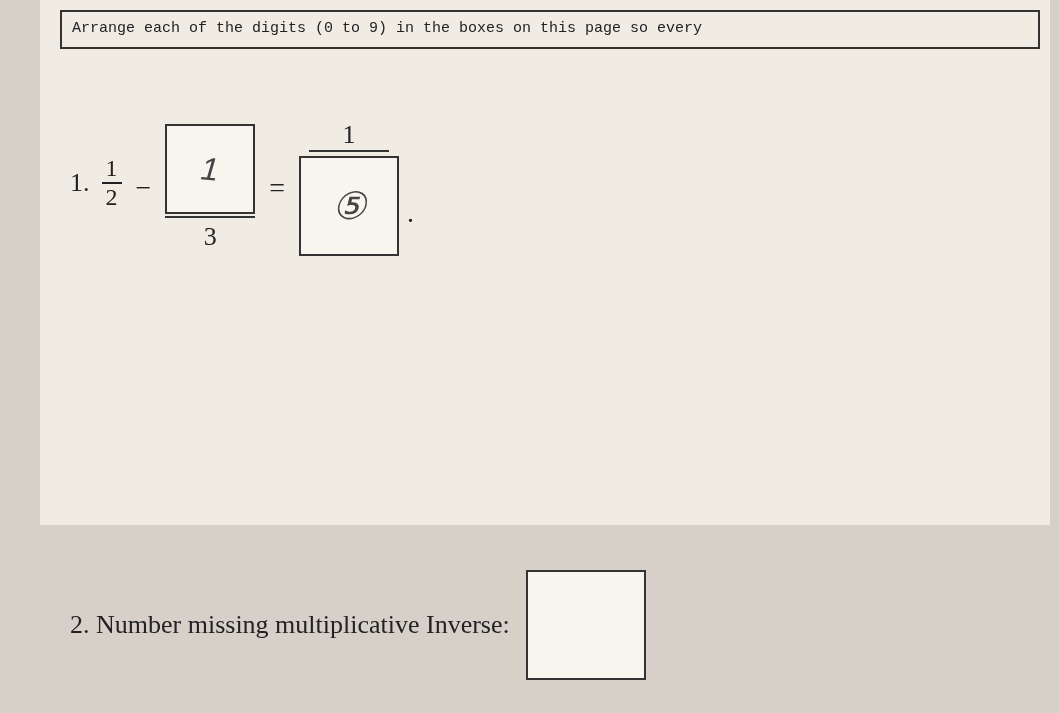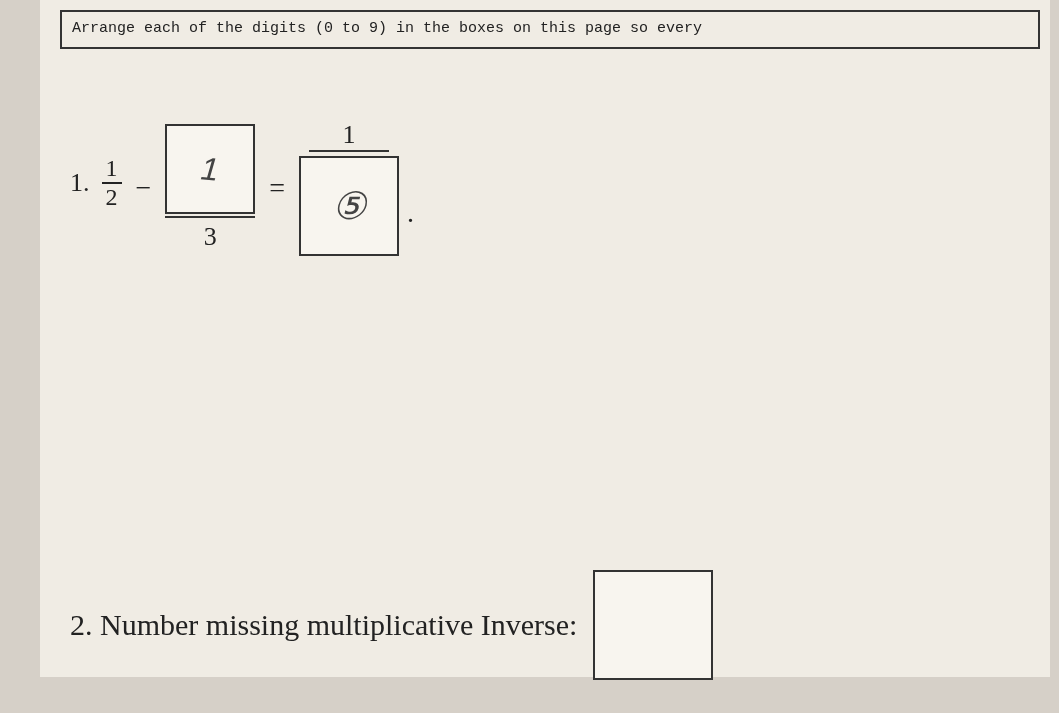--- a/index.html
+++ b/index.html
@@ -15,21 +15,21 @@
       font-family: 'Courier New', Courier, monospace;
       overflow: hidden;
       position: relative;
     }
 
     .page {
       position: absolute;
       top: 0;
       left: 40px;
       width: 1010px;
-      height: 677px;
+      height: 525px;
       background-color: #f0ece4;
     }
 
     .instructions-box {
       position: absolute;
       top: 10px;
       left: 20px;
       right: 10px;
       border: 2px solid #333;
       padding: 6px 10px;
@@ -169,21 +169,21 @@
     .problem-2 {
       position: absolute;
       top: 570px;
       left: 30px;
       display: flex;
       align-items: center;
       gap: 16px;
     }
 
     .problem-2-text {
-      font-size: 30px;
+      font-size: 26px;
       color: #222;
       font-family: Georgia, serif;
     }
 
     .box-answer-2 {
       width: 120px;
       height: 110px;
       border: 2px solid #333;
       background: #f8f5ef;
     }

